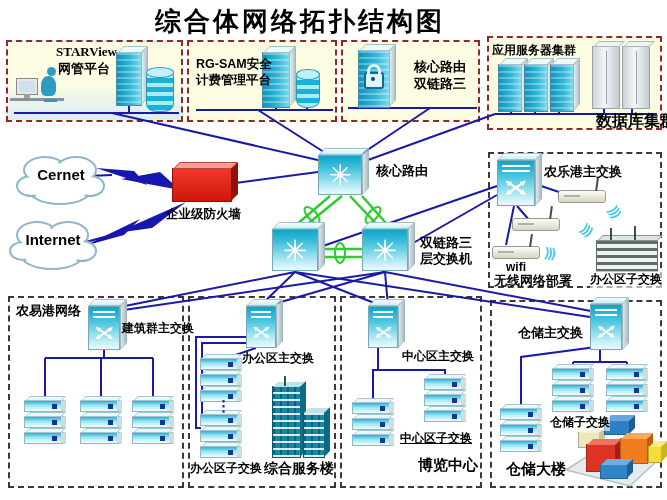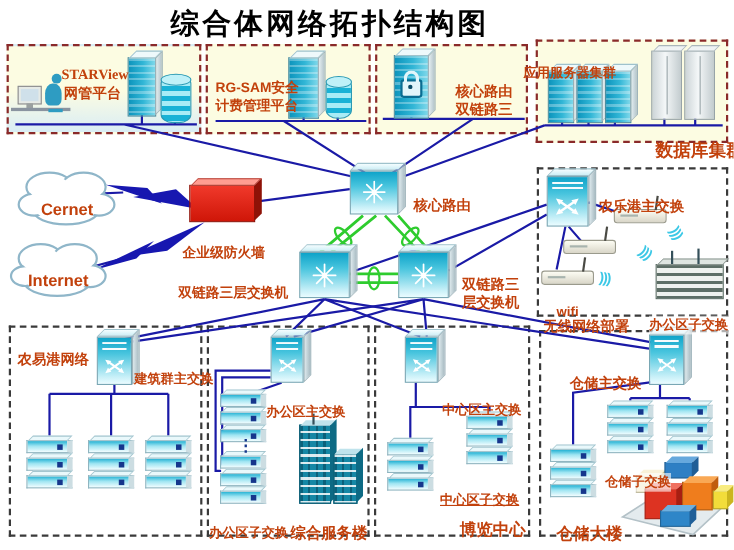--- a/index.html
+++ b/index.html
@@ -9,21 +9,21 @@
          font-family:"Liberation Serif",serif;font-weight:bold;font-size:26px;
          letter-spacing:3px;color:#000;}
   
   .gbox{position:absolute;z-index:0;box-sizing:border-box;}
   .gbox.cream{background:#fcfce2;border:2px dashed #8a2a2a;}
   .gbox.white{background:#ffffff;border:2px dashed #3a3a3a;}
   .gbox.sky{background:linear-gradient(180deg,#fcfce2 52%,#d9edf5 100%);border:2px dashed #8a2a2a;}
   
   .overlay{position:absolute;left:0;top:0;z-index:1;pointer-events:none;}
   
-  .lbl{position:absolute;z-index:3;font-weight:bold;color:#c2410c;white-space:nowrap;margin-top:16px;}
+  .lbl{position:absolute;z-index:3;font-weight:bold;color:#000000;white-space:nowrap;}
   
   .dev{position:absolute;z-index:2;}
   .dev .face{position:absolute;inset:0;border:1px solid #79a7b4;display:flex;align-items:center;justify-content:center;
     background:linear-gradient(180deg,#0ea3c9,#49c5de 35%,#c8f0f8 85%,#eafcff);}
   .dev .topf{position:absolute;left:0;top:-7px;width:100%;height:7px;background:linear-gradient(180deg,#f4fdff,#cdeef5);
     border:1px solid #9fc2cc;transform:skewX(-45deg);transform-origin:bottom left;box-sizing:border-box;}
   .dev .sidef{position:absolute;left:100%;top:0;width:7px;height:100%;background:linear-gradient(90deg,#dce8ec,#a9bcc3);
     border:1px solid #9fb4bb;transform:skewY(-45deg);transform-origin:top left;box-sizing:border-box;}
   .dev.striped .face::before{content:'';position:absolute;top:4px;left:4px;right:4px;height:9px;
     background:repeating-linear-gradient(180deg,rgba(255,255,255,.95) 0 2px,rgba(255,255,255,0) 2px 5px);}
@@ -214,21 +214,21 @@
   <div class="lbl" style="left:196px;top:56px;font-size:12.5px;">RG-SAM安全</div>
   <div class="lbl" style="left:196px;top:72px;font-size:12.5px;">计费管理平台</div>
   <div class="server" style="left:262px;top:52px;width:26px;height:54px;"></div>
   <div class="db" style="left:296px;top:70px;width:22px;height:36px;"></div>
 
   <div class="server" style="left:358px;top:50px;width:30px;height:56px;"></div>
   <div class="lock" style="left:364px;top:72px;"></div>
   <div class="lbl" style="left:414px;top:58px;font-size:13px;">核心路由</div>
   <div class="lbl" style="left:414px;top:75px;font-size:13px;">双链路三</div>
 
-  <div class="lbl" style="left:476px;top:42px;font-size:12px;">应用服务器集群</div>
+  <div class="lbl" style="left:492px;top:42px;font-size:12px;">应用服务器集群</div>
   <div class="server" style="left:498px;top:64px;width:22px;height:46px;"></div>
   <div class="server" style="left:524px;top:64px;width:22px;height:46px;"></div>
   <div class="server" style="left:550px;top:64px;width:22px;height:46px;"></div>
   <div class="cabinet" style="left:592px;top:46px;width:26px;height:61px;"></div>
   <div class="cabinet" style="left:622px;top:46px;width:26px;height:61px;"></div>
   <div class="lbl" style="left:596px;top:111px;font-size:16px;">数据库集群</div>
 
   <div class="lbl" style="left:22px;top:166px;width:78px;text-align:center;font-size:15px;">Cernet</div>
   <div class="lbl" style="left:14px;top:231px;width:78px;text-align:center;font-size:15px;">Internet</div>
   <div class="fw" style="left:172px;top:168px;width:58px;height:32px;"></div>
@@ -256,21 +256,20 @@
   </div>
   <div class="dev" style="left:362px;top:229px;width:46px;height:42px;">
     <div class="topf"></div>
       <div class="sidef"></div>
     <div class="face">
         <svg class="glyph">
           <use href="#g-router"></use>
         </svg>
       </div>
   </div>
-  <div class="lbl" style="left:162px;top:242px;font-size:12.5px;">双链路三层交换机</div>
   <div class="lbl" style="left:420px;top:234px;font-size:13px;text-align:right;">双链路三</div>
   <div class="lbl" style="left:420px;top:250px;font-size:13px;">层交换机</div>
 
   <div class="dev striped" style="left:497px;top:160px;width:38px;height:46px;">
     <div class="topf"></div>
       <div class="sidef"></div>
     <div class="face">
         <svg class="glyph">
           <use href="#g-switch"></use>
         </svg>

